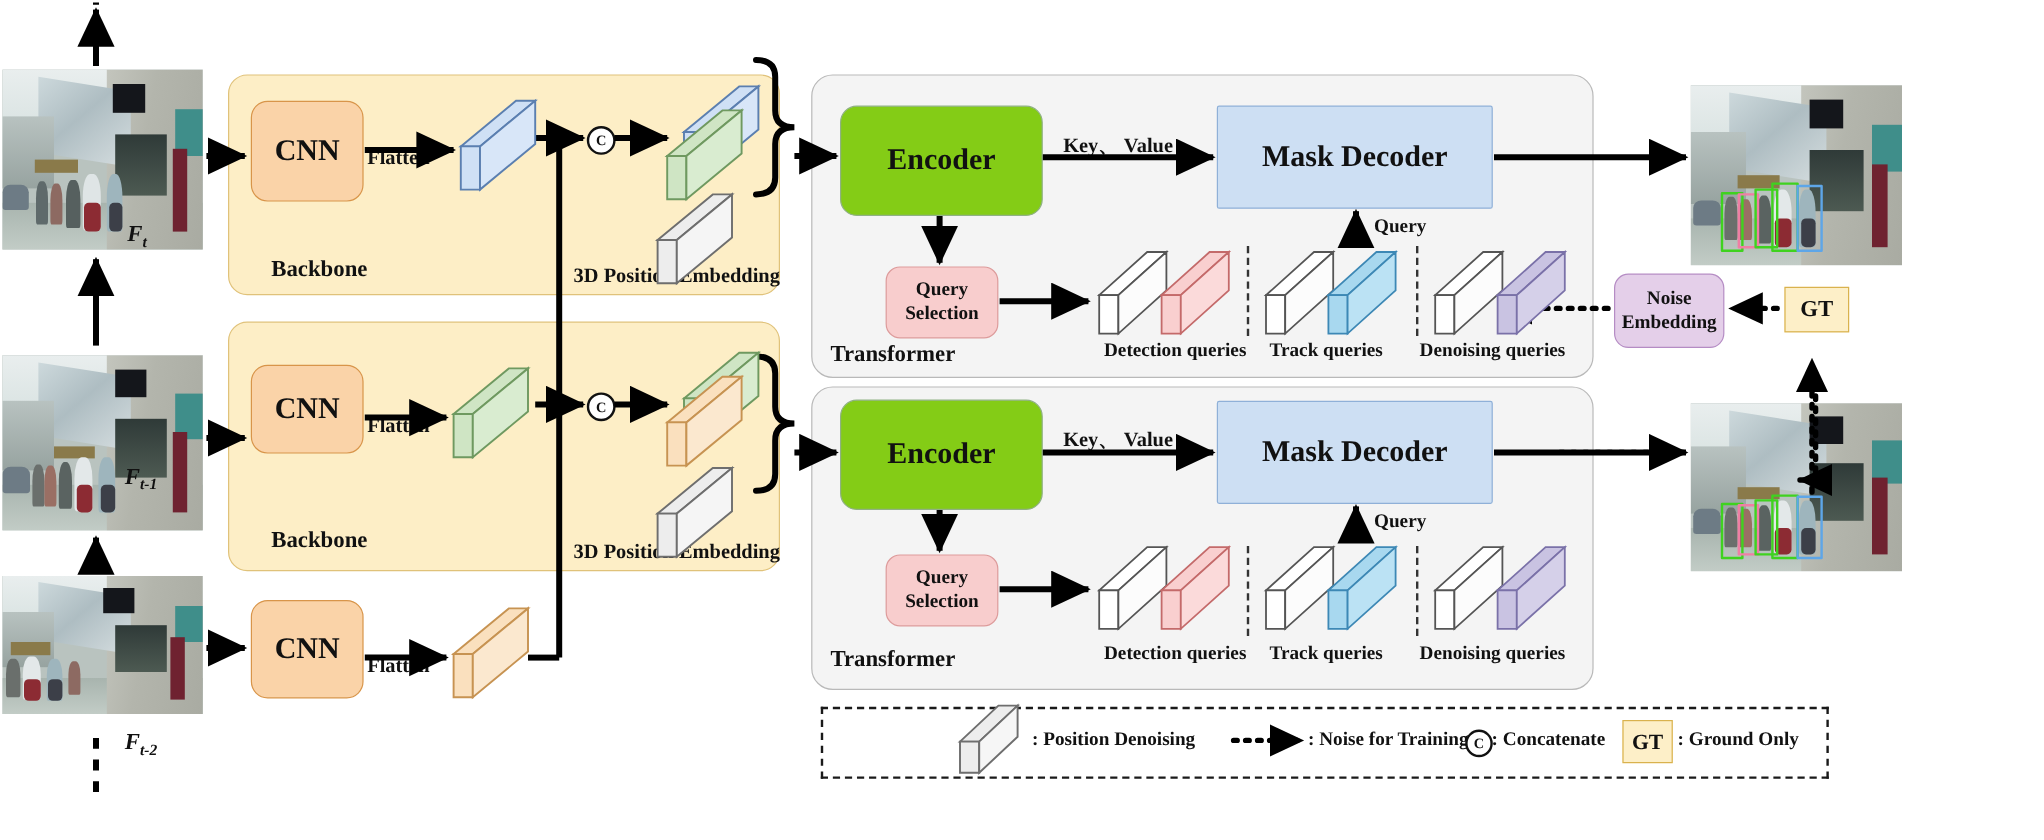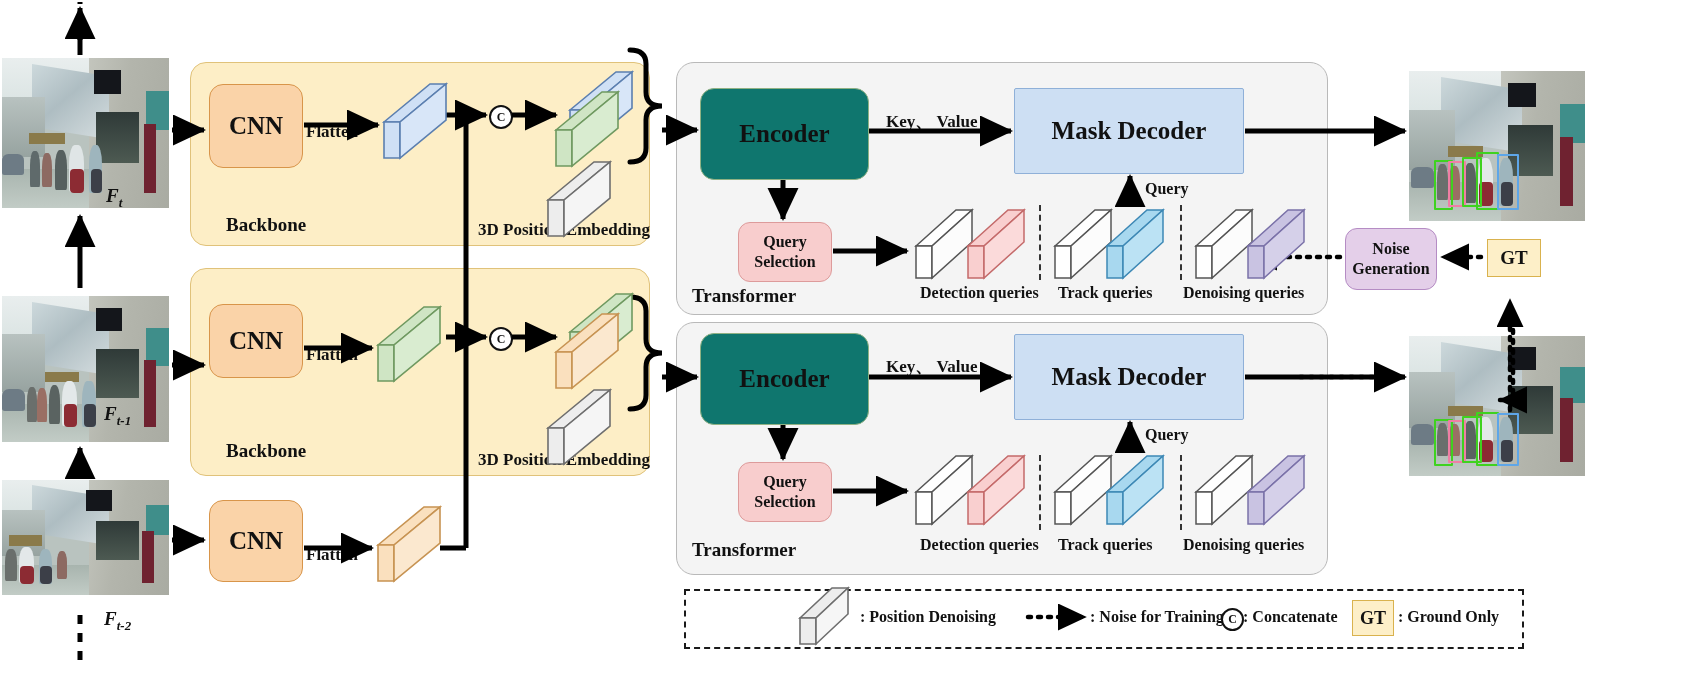--- a/index.html
+++ b/index.html
@@ -30,21 +30,21 @@
   .awn{position:absolute;background:#8a7a4a;}
   .ped{position:absolute;border-radius:40% 40% 10% 10%;}
   .car{position:absolute;background:#6d7b85;border-radius:30% 30% 12% 12%;}
   .bbox{position:absolute;border:2px solid;border-radius:1px;}
 
   
   .backbone{position:absolute;background:#fdeec6;border:1.6px solid #e0c27a;border-radius:16px;}
   .transformer{position:absolute;background:#f4f4f4;border:1.6px solid #b9b9b9;border-radius:18px;}
   .cnn{position:absolute;background:#fad3a8;border:1.6px solid #d8954a;border-radius:14px;
        display:flex;align-items:center;justify-content:center;font-size:25px;font-weight:bold;}
-  .encoder{position:absolute;background:#0f766e;border:1.6px solid #8fb183;border-radius:14px;
+  .encoder{position:absolute;background:#84cc16;border:1.6px solid #8fb183;border-radius:14px;
        display:flex;align-items:center;justify-content:center;font-size:25px;font-weight:bold;}
   .maskdec{position:absolute;background:#cddff3;border:1.6px solid #8fb0d8;border-radius:2px;
        display:flex;align-items:center;justify-content:center;font-size:25px;font-weight:bold;}
   .qsel{position:absolute;background:#f8cdcd;border:1.6px solid #dd9b9b;border-radius:12px;
        display:flex;flex-direction:column;align-items:center;justify-content:center;
        font-size:16px;font-weight:bold;line-height:1.25;text-align:center;}
   .noisegen{position:absolute;background:#e4cfe9;border:1.6px solid #b58cc4;border-radius:12px;
        display:flex;flex-direction:column;align-items:center;justify-content:center;
        font-size:16px;font-weight:bold;line-height:1.25;text-align:left;}
   .gtbox{position:absolute;background:#fdefc8;border:1.6px solid #d9b24e;
@@ -118,21 +118,21 @@
   <div class="ped" style="left:10%;top:58%;width:9%;height:32%;background:#e3e8e9;"></div>
   <div class="ped" style="left:11%;top:75%;width:8%;height:15%;background:#8c2b33;border-radius:4px;"></div>
   <div class="ped" style="left:22%;top:60%;width:8%;height:30%;background:#9eb5bd;"></div>
   <div class="ped" style="left:23%;top:75%;width:7%;height:15%;background:#3c3f48;border-radius:4px;"></div>
   <div class="ped" style="left:33%;top:62%;width:6%;height:24%;background:#8d6a62;"></div>
 </div>
 
 <div class="abs lbl" style="left:106px;top:185px;font-size:19px;font-style:italic;">
   <span>F</span><sub style="font-size:13px;">t</sub>
 </div>
-<div class="abs lbl" style="left:104px;top:403px;font-size:19px;font-style:italic;">
+<div class="abs lbl" style="left:104px;top:387px;font-size:19px;font-style:italic;">
   <span>F</span><sub style="font-size:13px;">t-1</sub>
 </div>
 <div class="abs lbl" style="left:104px;top:608px;font-size:19px;font-style:italic;">
   <span>F</span><sub style="font-size:13px;">t-2</sub>
 </div>
 
 <div class="backbone" style="left:190px;top:62px;width:458px;height:182px;"></div>
 <div class="backbone" style="left:190px;top:268px;width:458px;height:206px;"></div>
 
 <div class="abs lbl" style="left:226px;top:214px;font-size:19px;">Backbone</div>
@@ -187,21 +187,21 @@
 <div class="abs lbl" style="left:1058px;top:536px;font-size:16px;">Track queries</div>
 <div class="abs lbl" style="left:1183px;top:536px;font-size:16px;">Denoising queries</div>
 
 <div class="vdash" style="left:1039px;top:205px;height:75px;"></div>
 <div class="vdash" style="left:1180px;top:205px;height:75px;"></div>
 <div class="vdash" style="left:1039px;top:455px;height:75px;"></div>
 <div class="vdash" style="left:1180px;top:455px;height:75px;"></div>
 
 <div class="noisegen" style="left:1345px;top:228px;width:90px;height:60px;">
   <span>Noise</span>
-  <span>Generation</span>
+  <span>Embedding</span>
 </div>
 <div class="gtbox" style="left:1487px;top:239px;width:52px;height:36px;">GT</div>
 
 <div class="frame abs" style="left:1409px;top:71px;width:176px;height:150px;">
   <div class="sky"></div>
   <div class="ground"></div>
   <div class="facade"></div>
   <div class="glass"></div>
   <div class="bldgL"></div>
   <div class="shopwin"></div>

